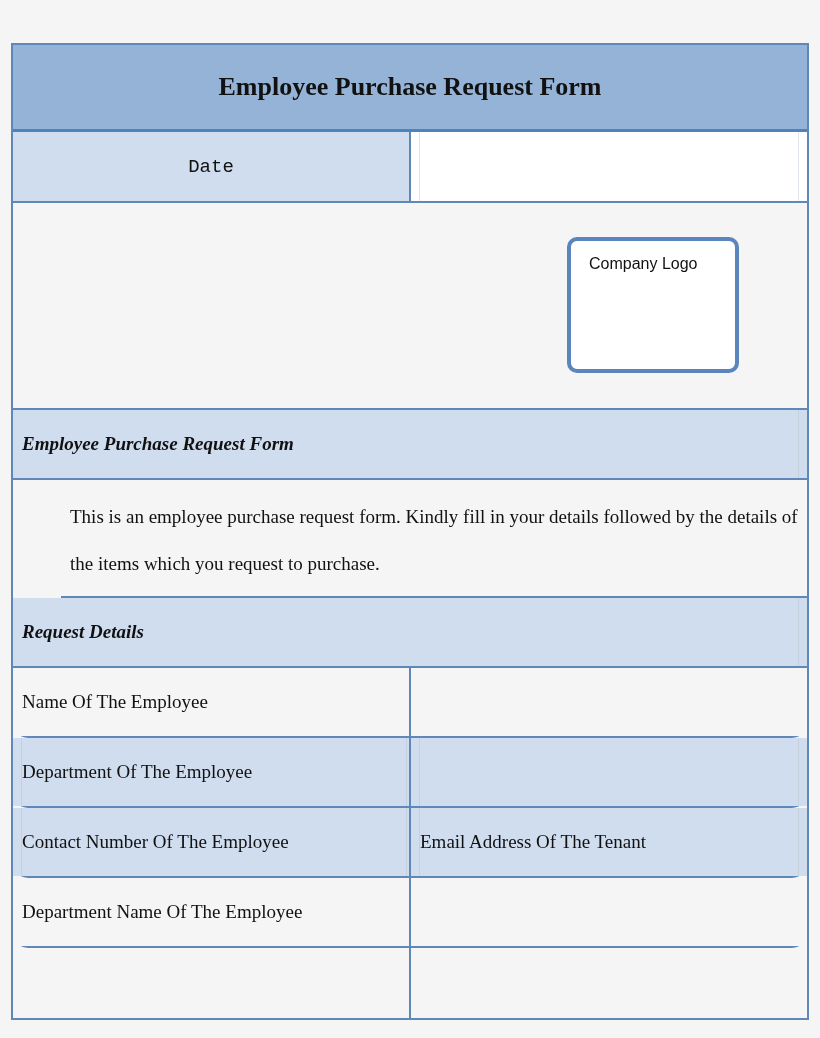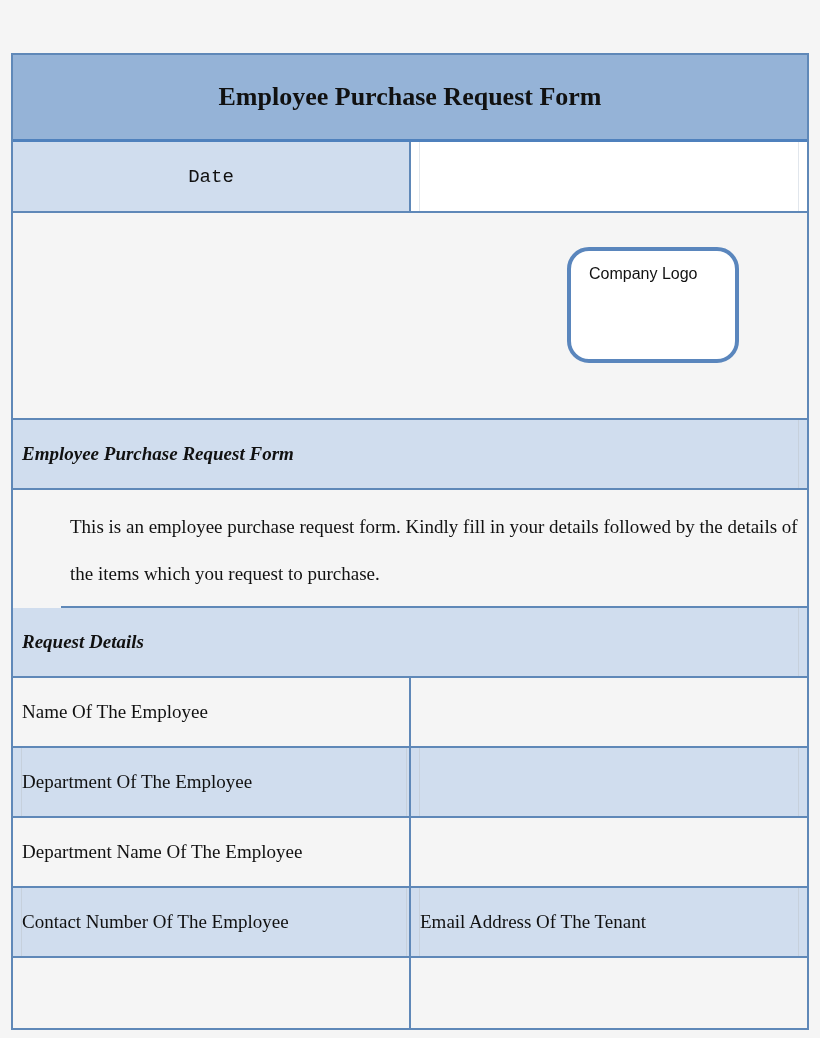--- a/index.html
+++ b/index.html
@@ -6,21 +6,21 @@
   body {
     width: 820px; height: 1038px;
     background: #f5f5f5;
     font-family: "Liberation Serif", serif;
     color: #111;
     position: relative;
     overflow: hidden;
   }
   .form {
     position: absolute;
-    left: 11px; top: 53px;
+    left: 11px; top: 43px;
     width: 798px;
     border: 2px solid #5f88b8;
     box-sizing: border-box;
   }
   .row {
     display: flex;
     border-bottom: 2px solid #5f88b8;
     box-sizing: border-box;
     position: relative;
   }
@@ -54,23 +54,23 @@
   .date-row .right::before {
     content: ""; position: absolute; left: 8px; top: 0; bottom: 0; width: 1px; background: #e1e6ec;
   }
   .date-row .right::after {
     content: ""; position: absolute; right: 8px; top: 0; bottom: 0; width: 1px; background: #e1e6ec;
   }
   .logo-row { height: 207px; background: #f5f5f5; }
   .logo-box {
     position: absolute;
     left: 554px; top: 34px;
-    width: 172px; height: 116px;
+    width: 172px; height: 136px;
     border: 4px solid #5a86bd;
-    border-radius: 22px;
+    border-radius: 10px;
     background: #fff;
     box-sizing: border-box;
   }
   .logo-text {
     position: absolute; left: 18px; top: 14px;
     font-family: "Liberation Sans", sans-serif;
     font-size: 16px;
     color: #111;
   }
   .section-row {
@@ -86,21 +86,21 @@
   .section-text { font-weight: bold; font-style: italic; font-size: 19px; }
   .desc-row {
     height: 118px;
     background: #f5f5f5;
     padding: 18px 9px 0 9px;
     box-sizing: border-box;
     display: block;
     margin-left: 48px;
   }
   .desc-text { font-size: 19px; line-height: 47px; margin-top: -5px; }
-  .field-row { height: 70px; }
+  .field-row { height: 70px; border-radius: 15px; }
   .field-row .left, .field-row .right { position: relative; }
   .shade-row .left::before {
     content: ""; position: absolute; left: 8px; top: 0; bottom: 0; width: 1px; background: #c6d0dc;
   }
   .shade-row .left::after {
     content: ""; position: absolute; right: 2px; top: 0; bottom: 0; width: 1px; background: #c6d0dc;
   }
   .shade-row .right::before {
     content: ""; position: absolute; left: 8px; top: 0; bottom: 0; width: 1px; background: #c6d0dc;
   }
@@ -145,28 +145,28 @@
   <div class="row field-row">
     <div class="cell left plain">Name Of The Employee</div>
     <div class="cell right plain"></div>
   </div>
 
   <div class="row field-row shade-row">
     <div class="cell left shade">Department Of The Employee</div>
     <div class="cell right shade"></div>
   </div>
 
+  <div class="row field-row shade-row">
+    <div class="cell left shade">Contact Number Of The Employee</div>
+    <div class="cell right shade">Email Address Of The Tenant</div>
+  </div>
+
   <div class="row field-row">
     <div class="cell left plain">Department Name Of The Employee</div>
     <div class="cell right plain"></div>
-  </div>
-
-  <div class="row field-row shade-row">
-    <div class="cell left shade">Contact Number Of The Employee</div>
-    <div class="cell right shade">Email Address Of The Tenant</div>
   </div>
 
   <div class="row field-row">
     <div class="cell left plain"></div>
     <div class="cell right plain"></div>
   </div>
 
 </div>
 
 </body></html>

